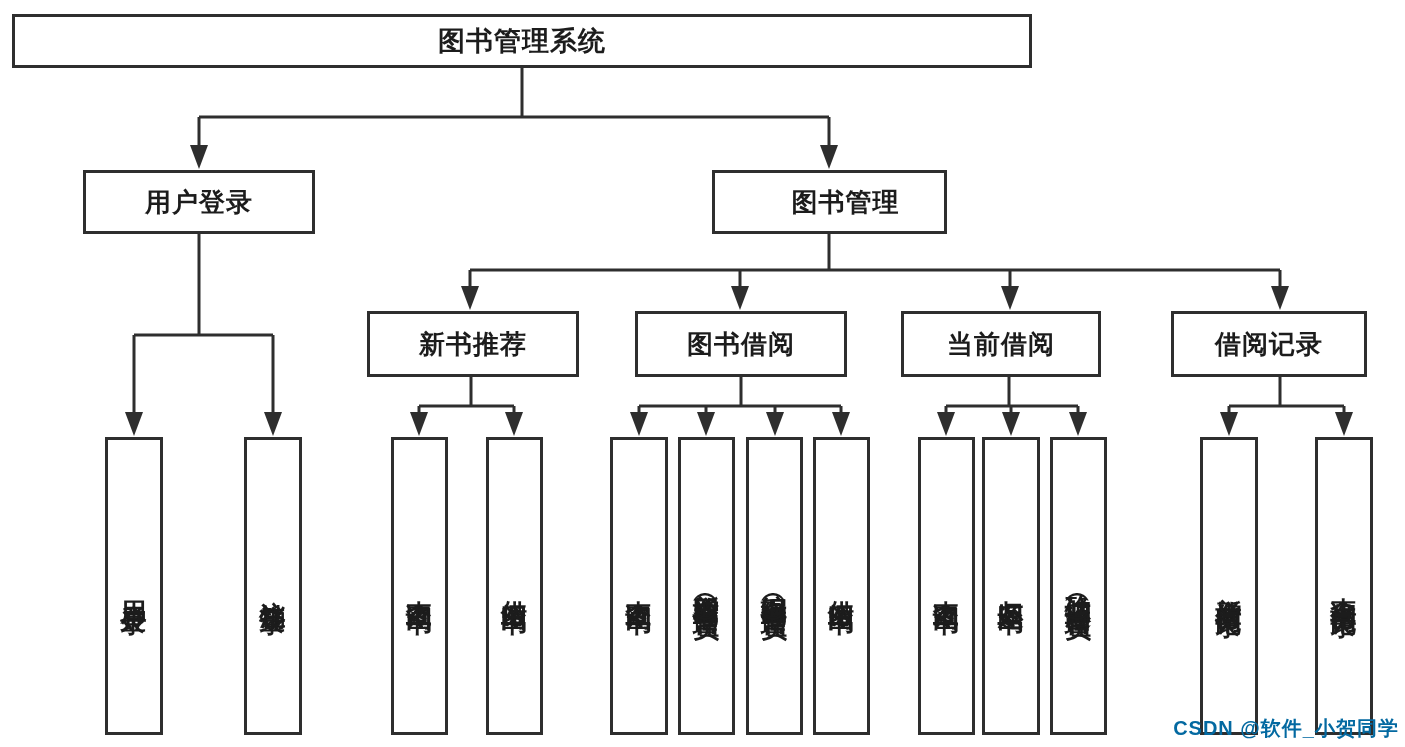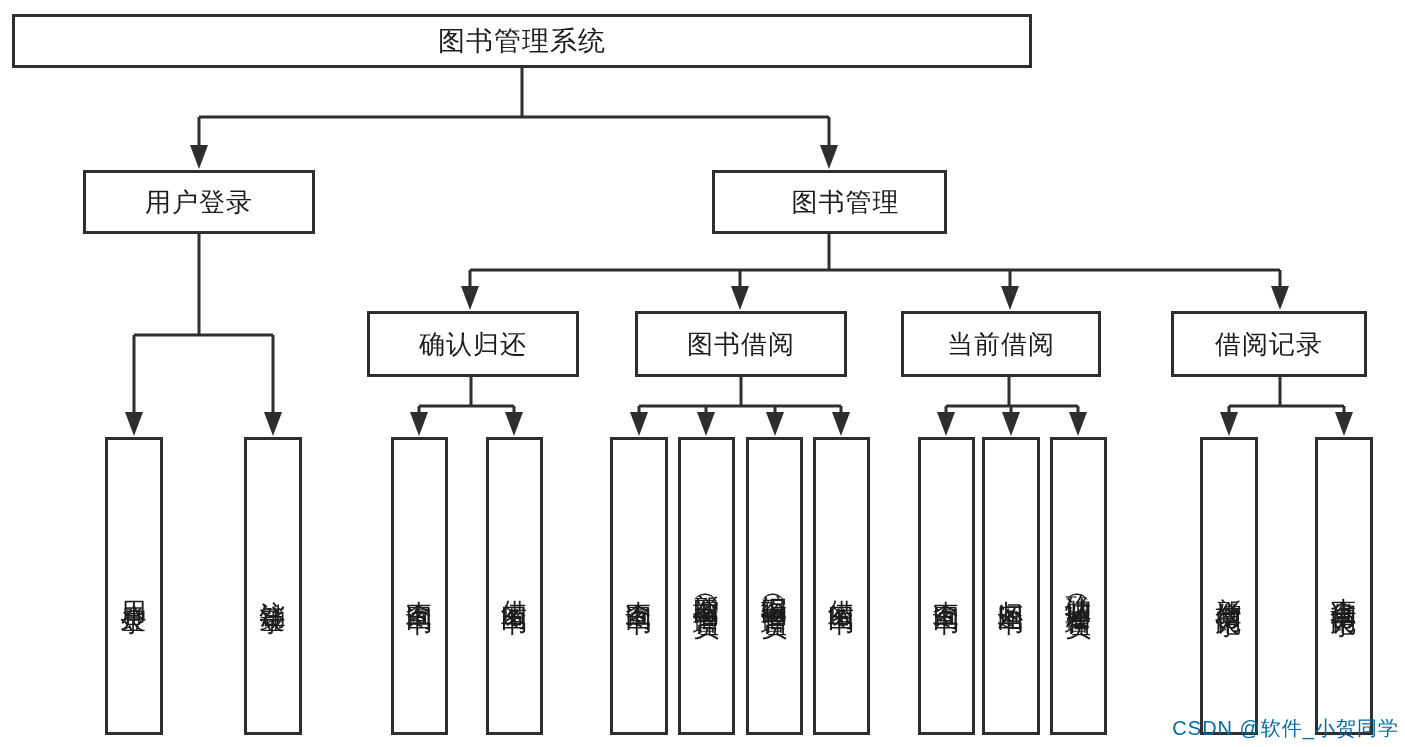--- a/index.html
+++ b/index.html
@@ -1,20 +1,21 @@
 <!DOCTYPE html>
 <html><head>
 <meta charset="utf-8">
 <style>
   html, body { margin:0; padding:0; background:#ffffff; }
   .stage {
     position:relative; width:1405px; height:747px;
     background:#ffffff; overflow:hidden;
     font-family:"Liberation Sans", sans-serif;
     color:#1c1c1c;
+    font-weight:bold;
   }
   .connectors { position:absolute; left:0; top:0; width:1405px; height:747px; }
   .node {
     position:absolute; box-sizing:border-box;
     border:3px solid #2e2e2e; background:#ffffff;
     display:flex; align-items:center; justify-content:center;
     text-align:center;
   }
   .h { font-size:26px; letter-spacing:1px; white-space:nowrap; }
   .root-node { font-size:27px; }
@@ -74,21 +75,21 @@
       <polygon points="1220,412 1238,412 1229,436"></polygon>
       <polygon points="1335,412 1353,412 1344,436"></polygon>
     </g>
   </svg>
 
   <div class="node h root-node" style="left:12px; top:14px; width:1020px; height:54px;">图书管理系统</div>
 
   <div class="node h" style="left:83px; top:170px; width:232px; height:64px;">用户登录</div>
   <div class="node h" style="left:712px; top:170px; width:235px; height:64px;padding-left:32px;">图书管理</div>
 
-  <div class="node h" style="left:367px; top:311px; width:212px; height:66px;">确认归还</div>
+  <div class="node h" style="left:367px; top:311px; width:212px; height:66px;">新书推荐</div>
   <div class="node h" style="left:635px; top:311px; width:212px; height:66px;">图书借阅</div>
   <div class="node h" style="left:901px; top:311px; width:200px; height:66px;">当前借阅</div>
   <div class="node h" style="left:1171px; top:311px; width:196px; height:66px;">借阅记录</div>
 
   <div class="node v" style="left:105px; top:437px; width:58px; height:298px;">用户登录</div>
   <div class="node v" style="left:244px; top:437px; width:58px; height:298px;">注销登录</div>
 
   <div class="node v" style="left:391px; top:437px; width:57px; height:298px;">查询图书</div>
   <div class="node v" style="left:486px; top:437px; width:57px; height:298px;">借阅图书</div>
 

